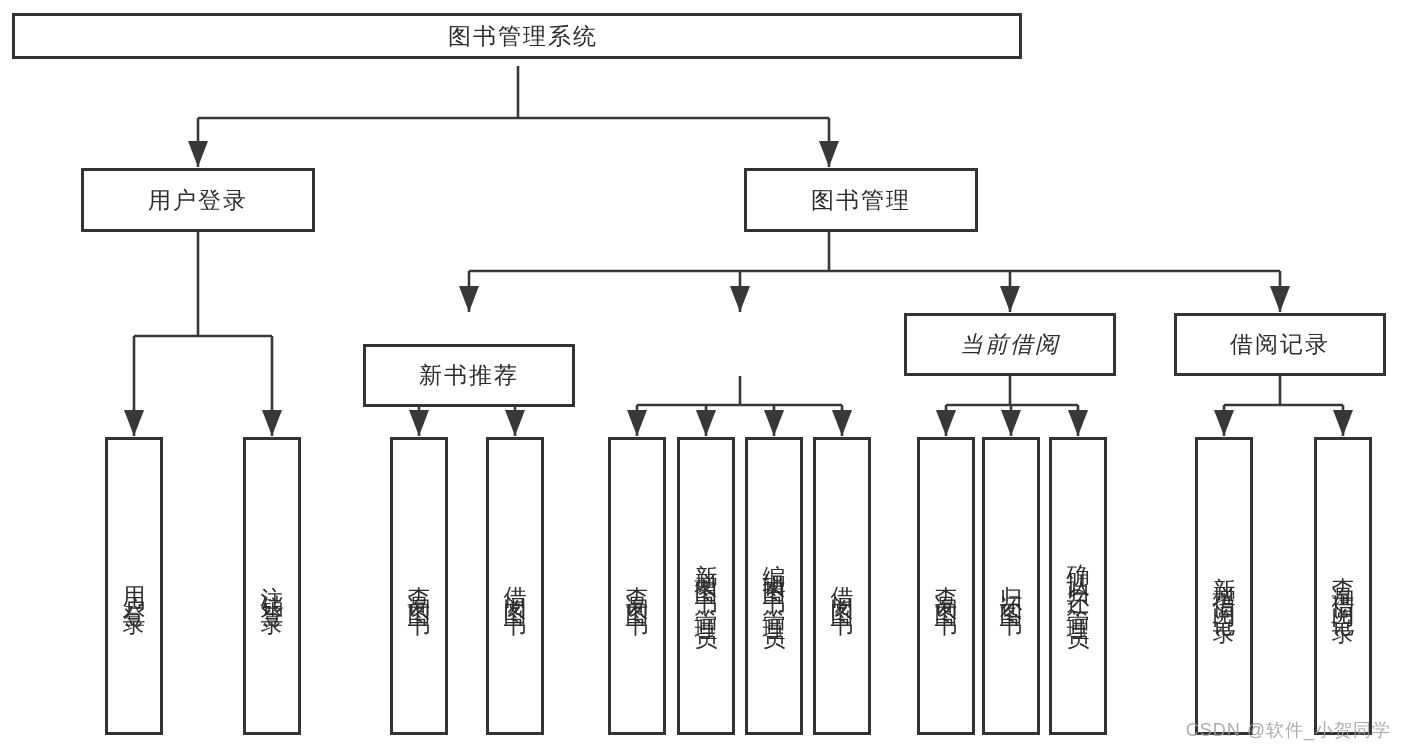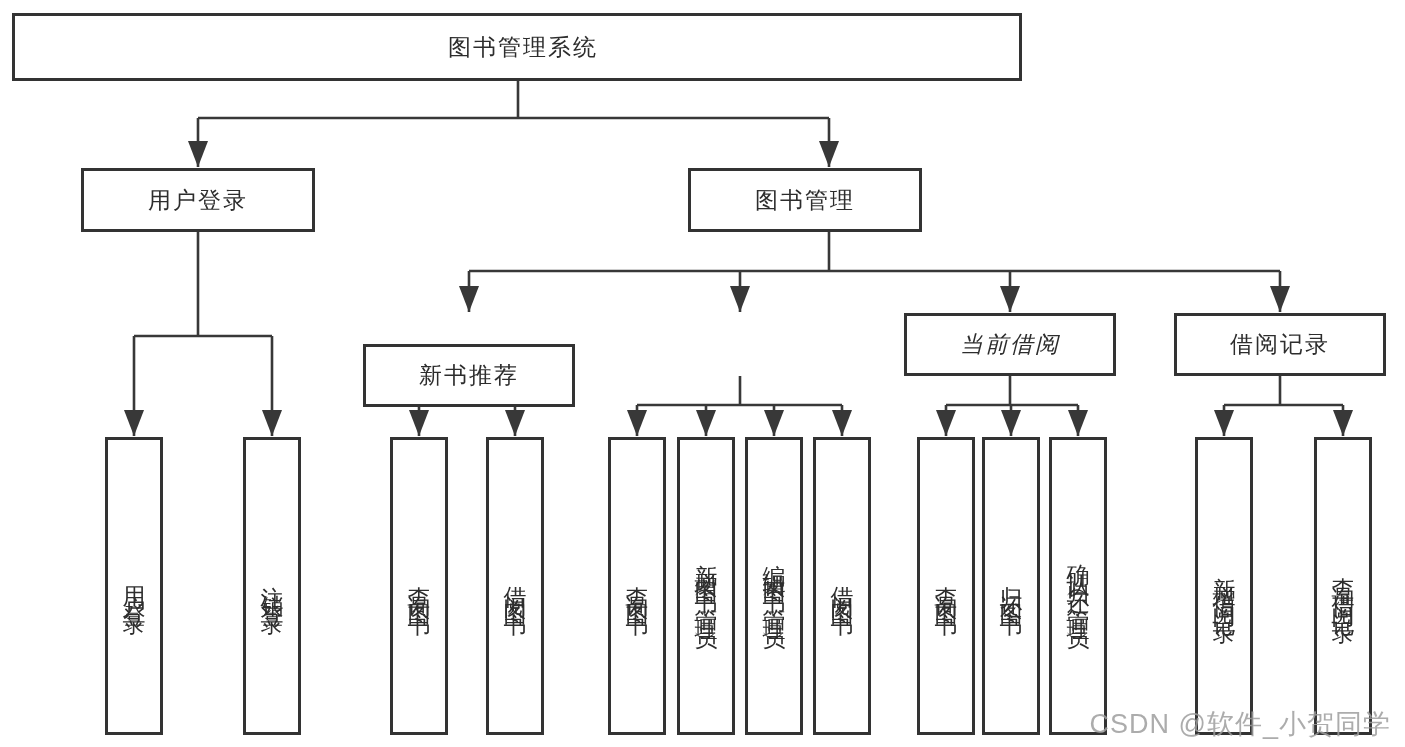--- a/index.html
+++ b/index.html
@@ -33,24 +33,24 @@
   .v-label {
     writing-mode: vertical-rl;
     text-orientation: mixed;
     color: #2d2d2d;
     font-size: 23px;
     line-height: 1;
     letter-spacing: 9px;
     white-space: nowrap;
   }
   
-  .n-root   { left: 12px;   top: 13px;  width: 1010px; height: 68px; padding-left: 12px; }
+  .n-root   { left: 12px;   top: 13px;  width: 1010px; height: 46px; padding-left: 12px; }
   
   .n-l2a    { left: 81px;   top: 168px; width: 234px;  height: 64px; }
-  .n-l2b    { left: 688px;  top: 168px; width: 234px;  height: 64px; }
+  .n-l2b    { left: 744px;  top: 168px; width: 234px;  height: 64px; }
   
   .n-l3 { top: 313px; width: 212px; height: 63px; }
   .n-l3a { left: 363px; margin-top: 31px; }
   .n-l3b { left: 634px; }
   .n-l3c { left: 904px; font-style: italic; }
   .n-l3d { left: 1174px; }
   
   .leaf { top: 437px; width: 58px; height: 298px; }
   .lf1  { left: 105px; }
   .lf2  { left: 243px; }
@@ -62,21 +62,21 @@
   .lf8  { left: 813px; }
   .lf9  { left: 917px; }
   .lf10 { left: 982px; }
   .lf11 { left: 1049px; }
   .lf12 { left: 1195px; }
   .lf13 { left: 1314px; }
   .watermark {
     position: absolute;
     right: 14px;
     bottom: 5px;
-    font-size: 27px;
+    font-size: 18px;
     letter-spacing: 1px;
     color: rgba(158, 158, 158, 0.85);
     z-index: 5;
     white-space: nowrap;
   }
 </style>
 </head>
 <body>
 
 <div class="canvas">

